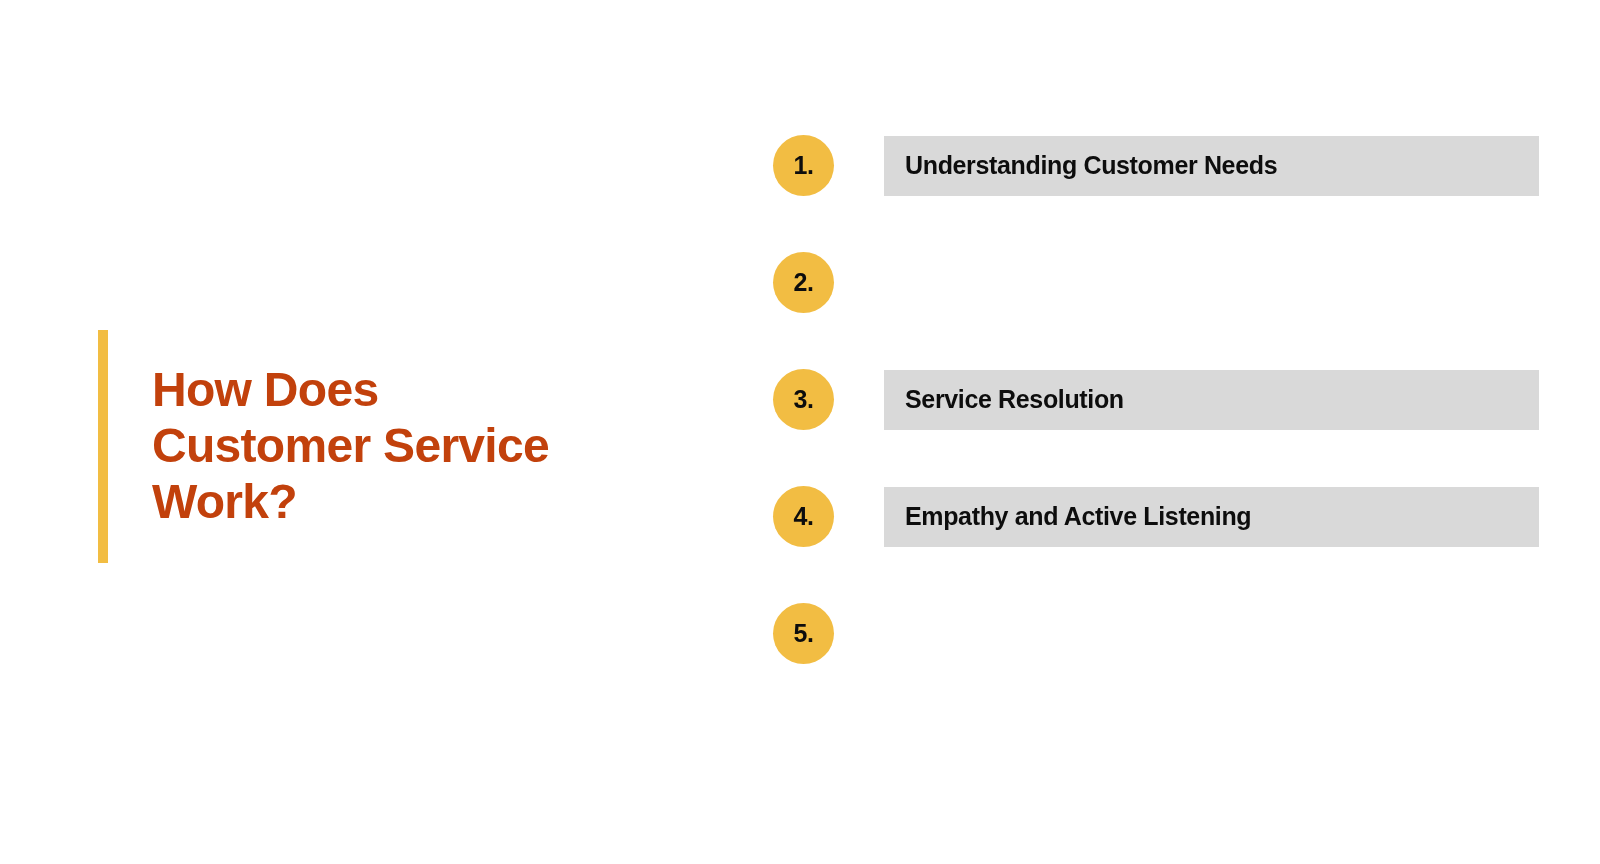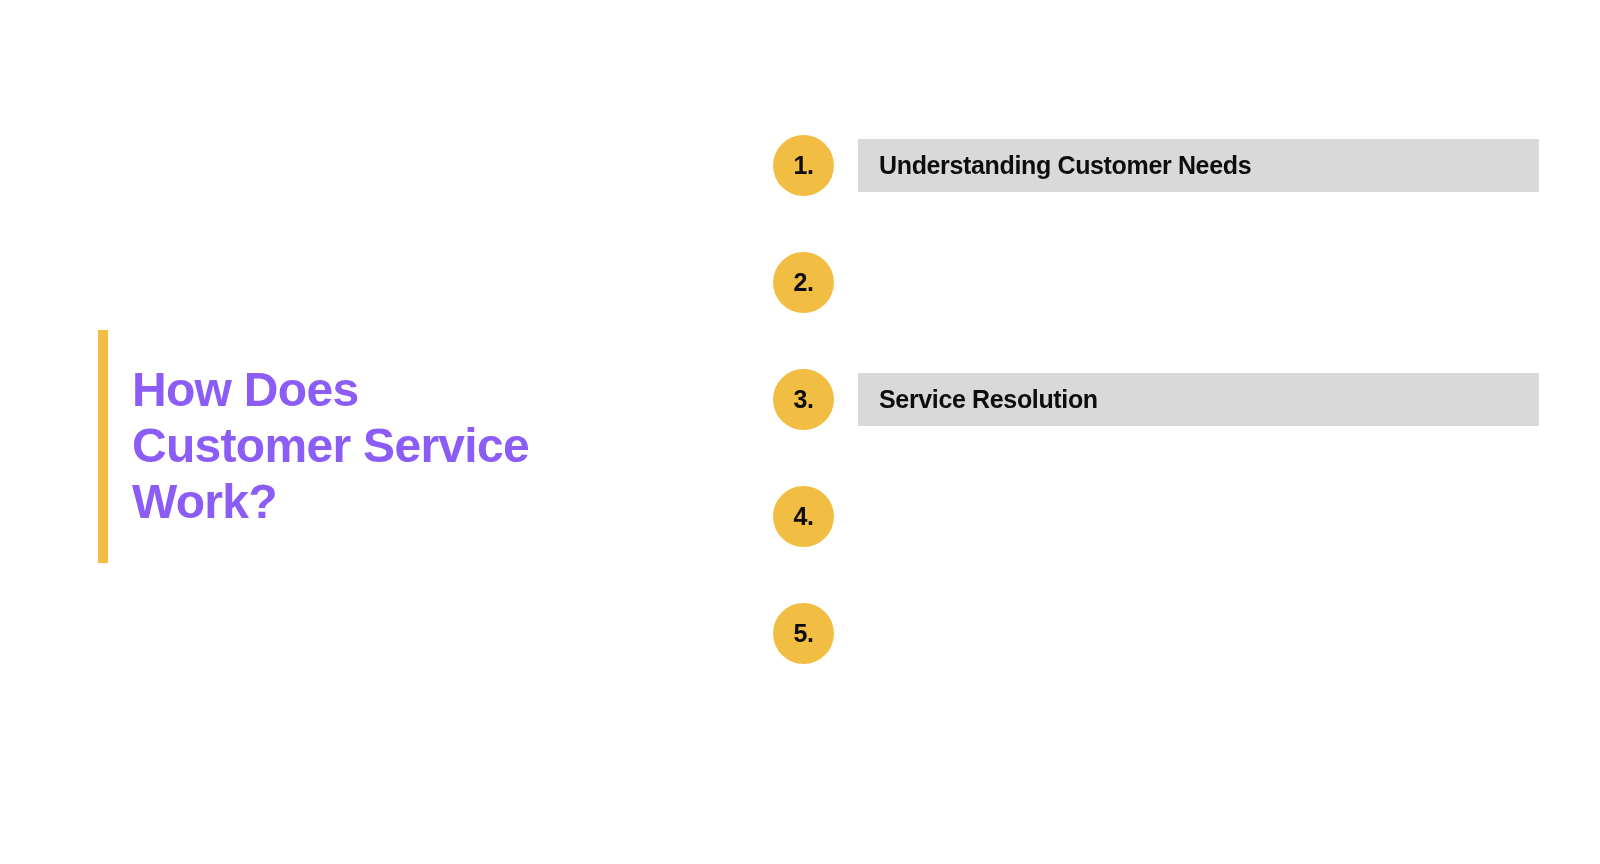--- a/index.html
+++ b/index.html
@@ -30,22 +30,22 @@
     display: flex;
     align-items: stretch;
   }
   .accent-bar {
     width: 10px;
     min-height: 166px;
     background: #f2bd43;
     flex: 0 0 auto;
   }
   .title-text {
-    margin-left: 24px;
-    color: #8b5cf6;
+    margin-left: 44px;
+    color: #c2410c;
     font-family: "Liberation Sans", sans-serif;
     font-size: 48px;
     font-weight: bold;
     line-height: 1.17;
     letter-spacing: -0.7px;
     max-width: 470px;
     white-space: pre-line;
   }
 
   
@@ -78,23 +78,23 @@
     align-items: center;
     justify-content: center;
     font-family: "Liberation Sans", sans-serif;
     font-size: 25px;
     font-weight: bold;
     letter-spacing: -0.5px;
     line-height: 1;
   }
   .step-bar {
     position: relative;
-    margin-left: 24px;
+    margin-left: 50px;
     flex: 1 1 auto;
-    height: 53px;
+    height: 60px;
     background: #d9d9d9;
     display: flex;
     align-items: center;
   }
   .step-label {
     padding-left: 21px;
     padding-right: 18px;
     color: #0d0d0d;
     font-family: "Liberation Sans", sans-serif;
     font-size: 25px;
@@ -139,20 +139,23 @@
       </div>
       <div class="step-bar">
         <span class="step-label">Service Resolution</span>
       </div>
     </div>
 
     <div class="step-row">
       <div class="step-badge">
         <span>4.</span>
       </div>
+      <div class="step-bar">
+        <span class="step-label">Empathy and Active Listening</span>
+      </div>
     </div>
 
     <div class="step-row">
       <div class="step-badge">
         <span>5.</span>
       </div>
     </div>
 
   </div>
 </div>

